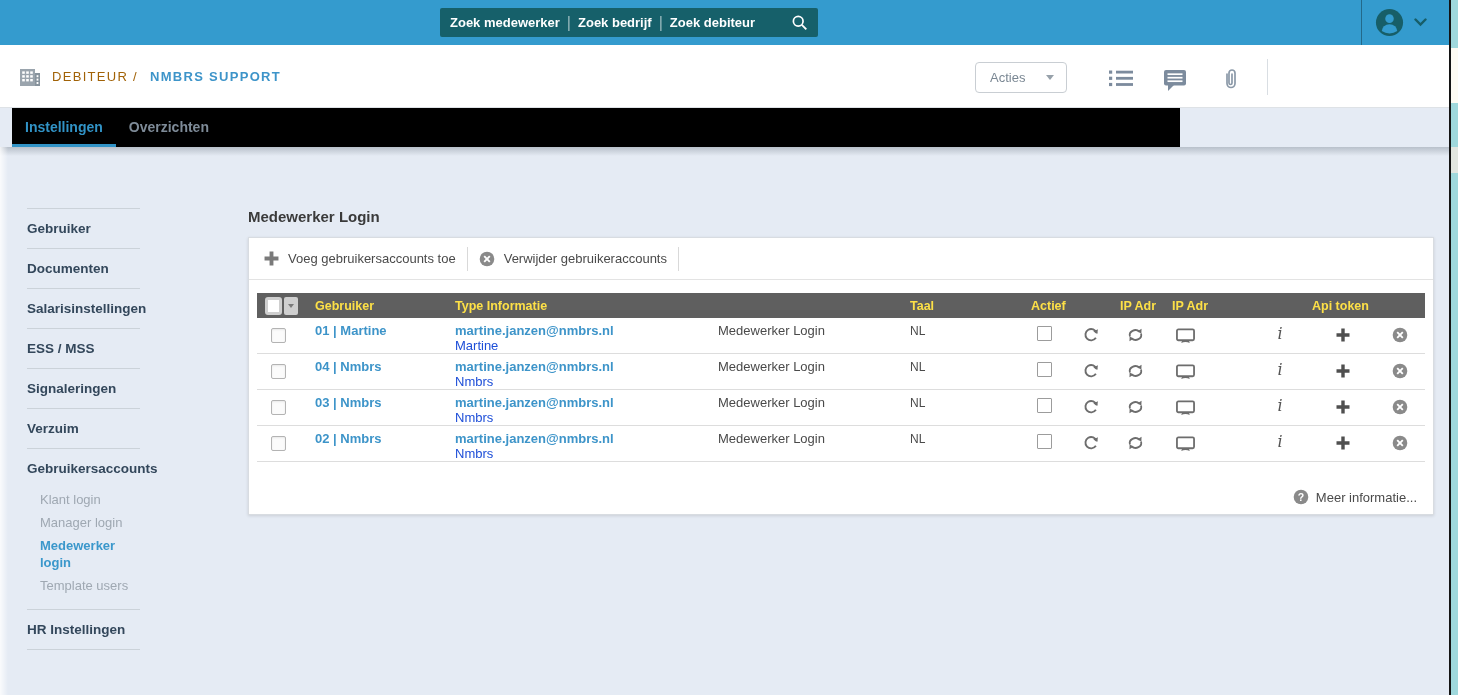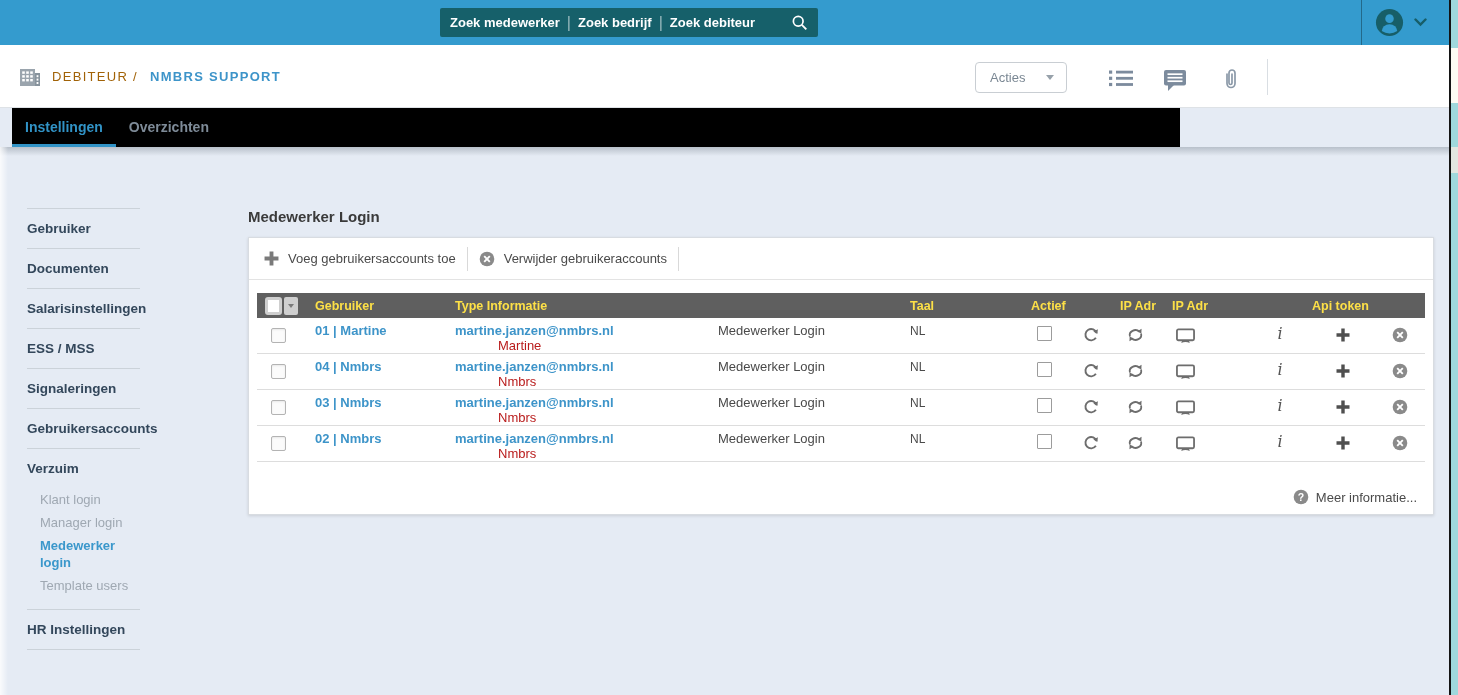--- a/index.html
+++ b/index.html
@@ -98,21 +98,21 @@
   .bc.w3 { padding:5px 0 0 10px; line-height:15px; display:block; }
   .bc.w4 { padding:5px 0 0 8px; }
   .bc.w5 { padding:6px 0 0 10px; font-size:12px; }
   .bc.w6 { padding:8px 0 0 12px; }
   .bc.w7,.bc.w8,.bc.w10,.bc.w11,.bc.w12 { justify-content:center; padding-top:9px; }
   .bc.w9 { padding:10px 0 0 16px; }
   .bc.w10 { padding-top:8px; }
   .bc.w11 { padding-top:10px; }
 
   .link { color:#3D94C9; font-weight:600; }
-  .subline { display:block; color:#b91c1c; font-weight:400;margin-left:43px; }
+  .subline { display:block; color:#1d4ed8; font-weight:400; }
   .cb { display:inline-block; width:15px; height:15px; border:1px solid #B3B3B3; border-radius:2px;
         background:#FBFBFB; box-shadow:inset 0 1px 2px rgba(0,0,0,.08); cursor:pointer; }
   .actief-cb { background:#fff; border-color:#9C9C9C; border-radius:1px; box-shadow:none; }
   .info-i { font-family:"DejaVu Serif",serif; font-style:italic; font-size:16px; color:#555; line-height:16px; cursor:pointer; }
   .icon-btn { cursor:pointer; }
 
   .card-footer { position:absolute; right:16px; bottom:9px; display:flex; align-items:center; gap:7px; font-size:13px; color:#4a4a4a; cursor:pointer; }
 
   
   .edge-line { position:absolute; left:1449px; top:0; width:2px; height:695px; background:#141414; }
@@ -233,25 +233,25 @@
     <div class="side-item item">
       <span class="side-label">ESS / MSS</span>
     </div>
 
     <div class="side-item item">
       <span class="side-label">Signaleringen</span>
     </div>
 
 
     <div class="side-item item">
+      <span class="side-label">Verzuim</span>
+    </div>
+
+    <div class="side-item item">
       <span class="side-label">Gebruikersaccounts</span>
-    </div>
-
-    <div class="side-item item">
-      <span class="side-label">Verzuim</span>
     </div>
 
     <div class="side-item sub">
       <span class="side-label">Klant login</span>
     </div>
 
     <div class="side-item sub">
       <span class="side-label">Manager login</span>
     </div>
 

